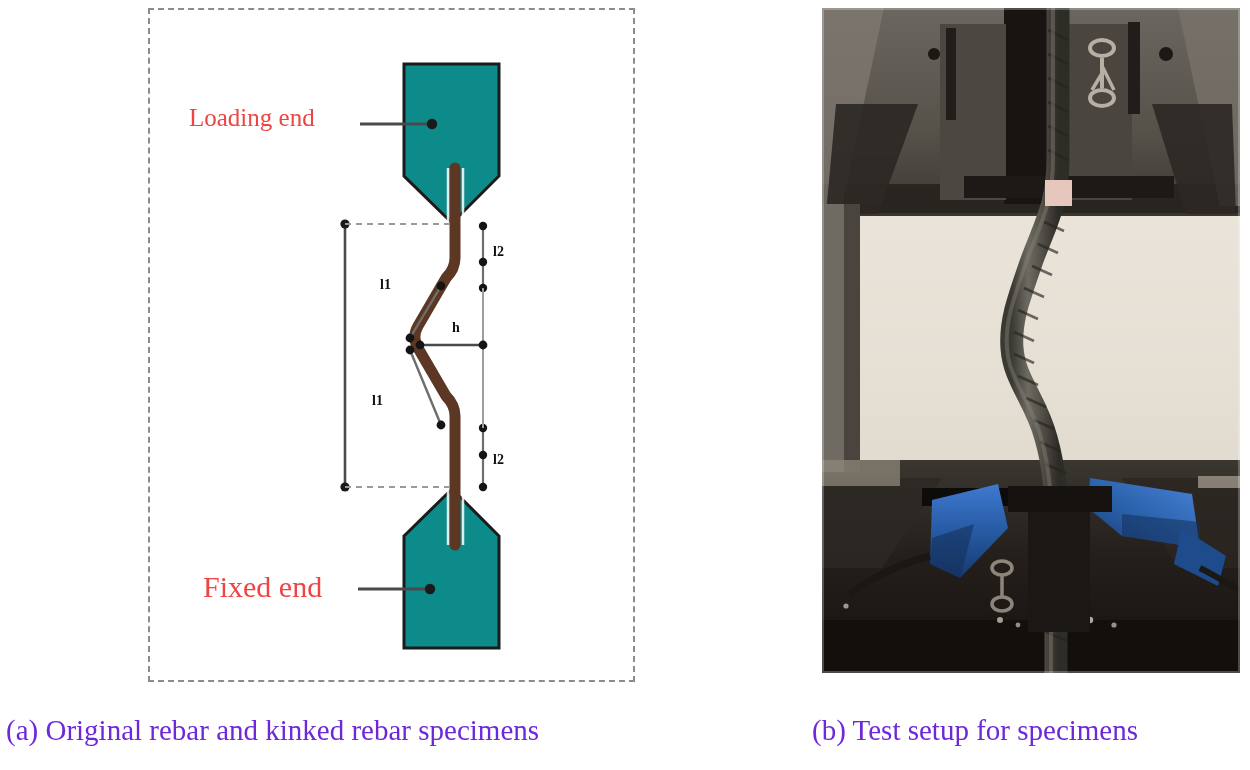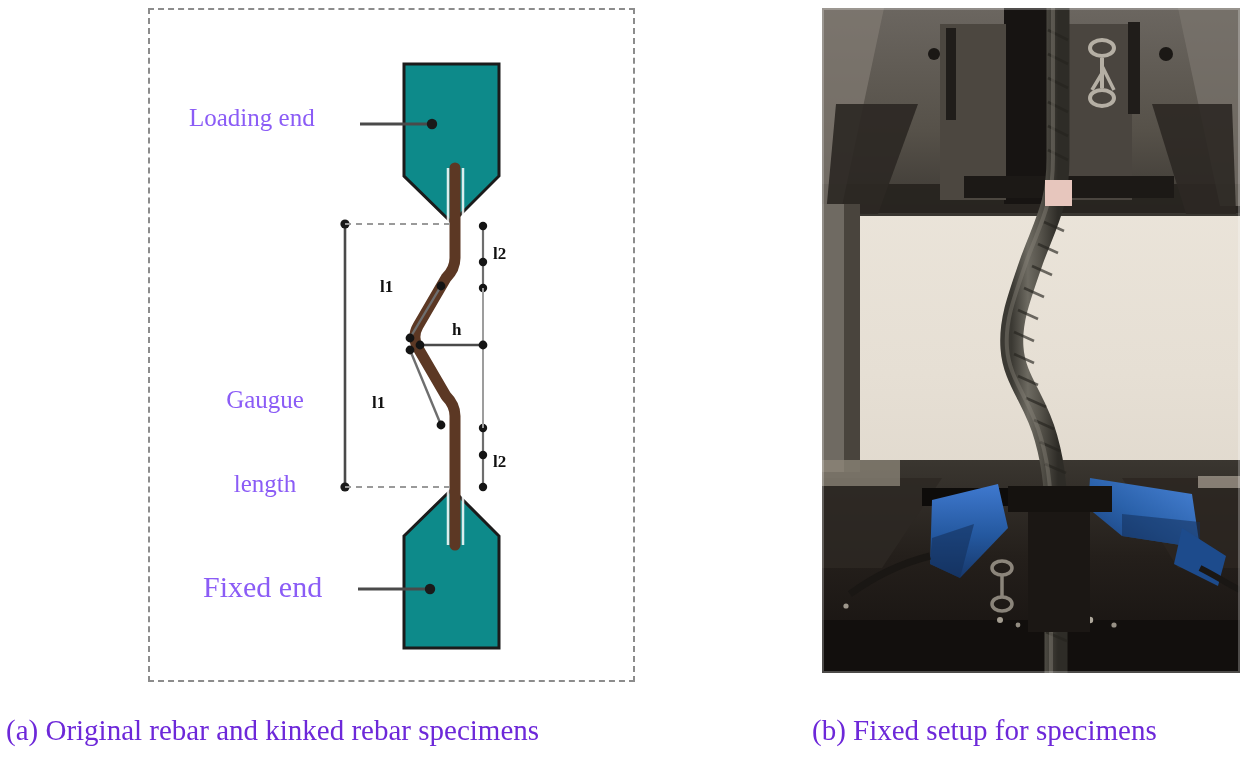--- a/index.html
+++ b/index.html
@@ -47,21 +47,21 @@
     left: 0;
     top: 0;
     width: 700px;
     height: 690px;
     overflow: visible;
   }
 
   .label-serif {
     position: absolute;
     font-family: "Liberation Serif", "DejaVu Serif", serif;
-    color: #8b5cf6;
+    color: #ef4444;
     white-space: pre;
     line-height: 1.12;
   }
 
   #label-loading-end {
     left: 189px;
     top: 104px;
     font-size: 25px;
   }
 
@@ -76,21 +76,21 @@
     top: 330px;
     font-size: 25px;
     width: 150px;
     text-align: center;
   }
 
   .dim-label {
     position: absolute;
     font-family: "Liberation Serif", "DejaVu Serif", serif;
     font-weight: bold;
-    font-size: 17px;
+    font-size: 14px;
     color: #111111;
     white-space: pre;
   }
 
   #label-l1-upper { left: 380px; top: 277px; }
   #label-l1-lower { left: 372px; top: 393px; }
   #label-l2-upper { left: 493px; top: 244px; }
   #label-l2-lower { left: 493px; top: 452px; }
   #label-h       { left: 452px; top: 320px; }
 
@@ -190,24 +190,20 @@
       <circle cx="432" cy="124" r="5.2" fill="#1a1a1a"></circle>
 
       <line x1="358" y1="589" x2="428" y2="589" stroke="#4a4a4a" stroke-width="3.2"></line>
       <circle cx="430" cy="589" r="5.2" fill="#1a1a1a"></circle>
     </svg>
 
     <div class="label-serif" id="label-loading-end">Loading end</div>
 
     <div class="label-serif" id="label-fixed-end">Fixed end</div>
 
-    <div class="label-serif" id="label-gauge-length">
-      <div>Gaugue</div>
-      <div>length</div>
-    </div>
 
     <div class="dim-label" id="label-l1-upper">l1</div>
 
     <div class="dim-label" id="label-l1-lower">l1</div>
 
     <div class="dim-label" id="label-l2-upper">l2</div>
 
     <div class="dim-label" id="label-l2-lower">l2</div>
 
     <div class="dim-label" id="label-h">h</div>
@@ -364,15 +360,15 @@
         <rect x="186" y="478" width="104" height="26" fill="#15120f"></rect>
         <rect x="206" y="504" width="62" height="120" fill="#1b1714"></rect>
 
         <rect x="0" y="0" width="418" height="665" fill="none" stroke="#ffffff" stroke-width="4" opacity="0.25"></rect>
       </g>
     </svg>
   </div>
 
   <div class="caption" id="caption-a">(a) Original rebar and kinked rebar specimens</div>
 
-  <div class="caption" id="caption-b">(b) Fixed setup for specimens</div>
+  <div class="caption" id="caption-b">(b) Test setup for specimens</div>
 
 </div>
 
 </body></html>

